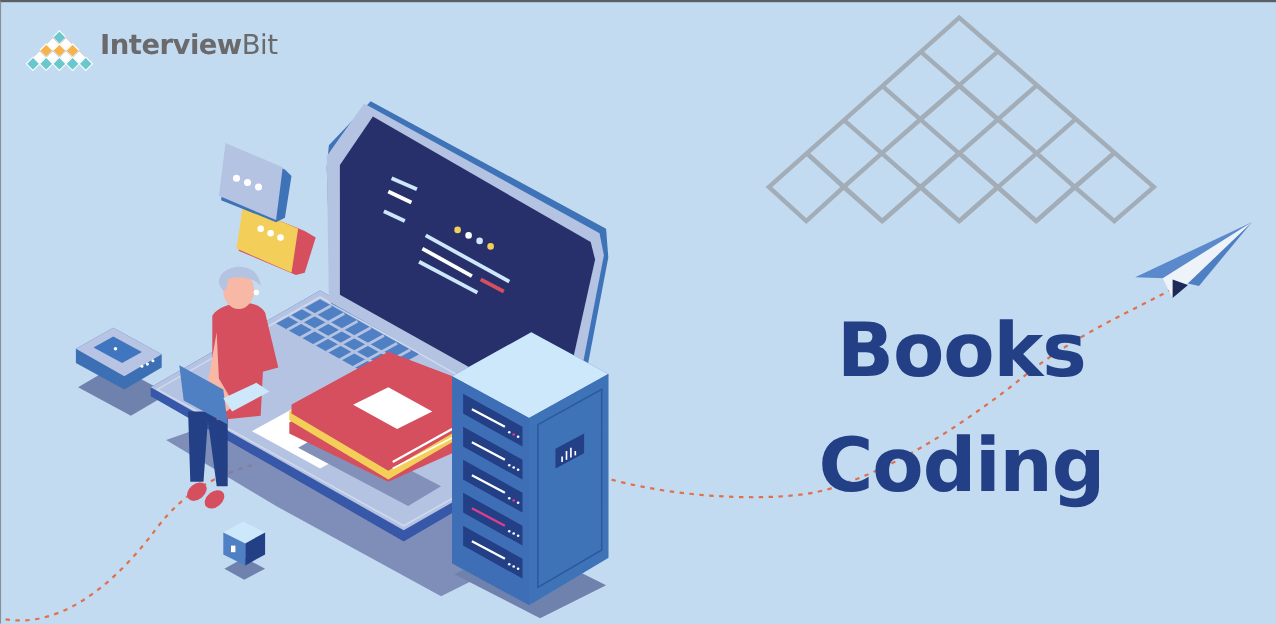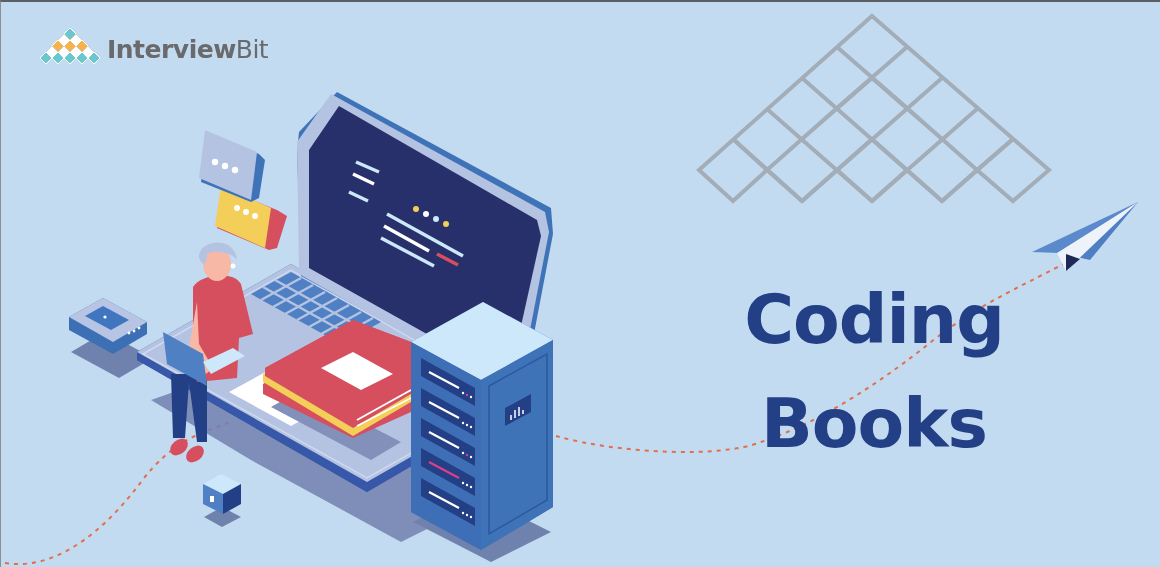--- a/index.html
+++ b/index.html
@@ -6,21 +6,21 @@
   .banner {
     position: relative;
     width: 1160px; height: 567px;
     background: #c3dbf1;
     overflow: hidden;
     box-sizing: border-box;
     border-top: 2px solid #5a5f66;
     border-left: 1px solid #8a9099;
     font-family: "DejaVu Sans", "Liberation Sans", sans-serif;
   }
-  .logo { position: absolute; left: 36px; top: 24px; display: flex; align-items: center; }
+  .logo { position: absolute; left: 20px; top: 24px; display: flex; }
   .logo-text {
     margin-left: 4px;
     font-family: "DejaVu Sans", sans-serif;
     font-size: 25px; color: #6a6a6c; letter-spacing: -0.5px;
   }
   .logo-text .b1 { font-weight: bold; }
   .logo-text .b2 { font-weight: normal; }
   .title {
     position: absolute; left: 738px; top: 266px;
     width: 270px; text-align: center;
@@ -235,17 +235,17 @@
         <polygon points="45,26 51,32 45,38 39,32" fill="#6ac7cd"></polygon>
         <polygon points="57,26 63,32 57,38 51,32" fill="#6ac7cd"></polygon>
       </g>
     </svg>
     <div class="logo-text">
       <span class="b1">Interview</span><span class="b2">Bit</span>
     </div>
   </div>
 
   <div class="title">
+    <span>Books</span>
     <span>Coding</span>
-    <span>Books</span>
   </div>
 
 </div>
 
 </body></html>

